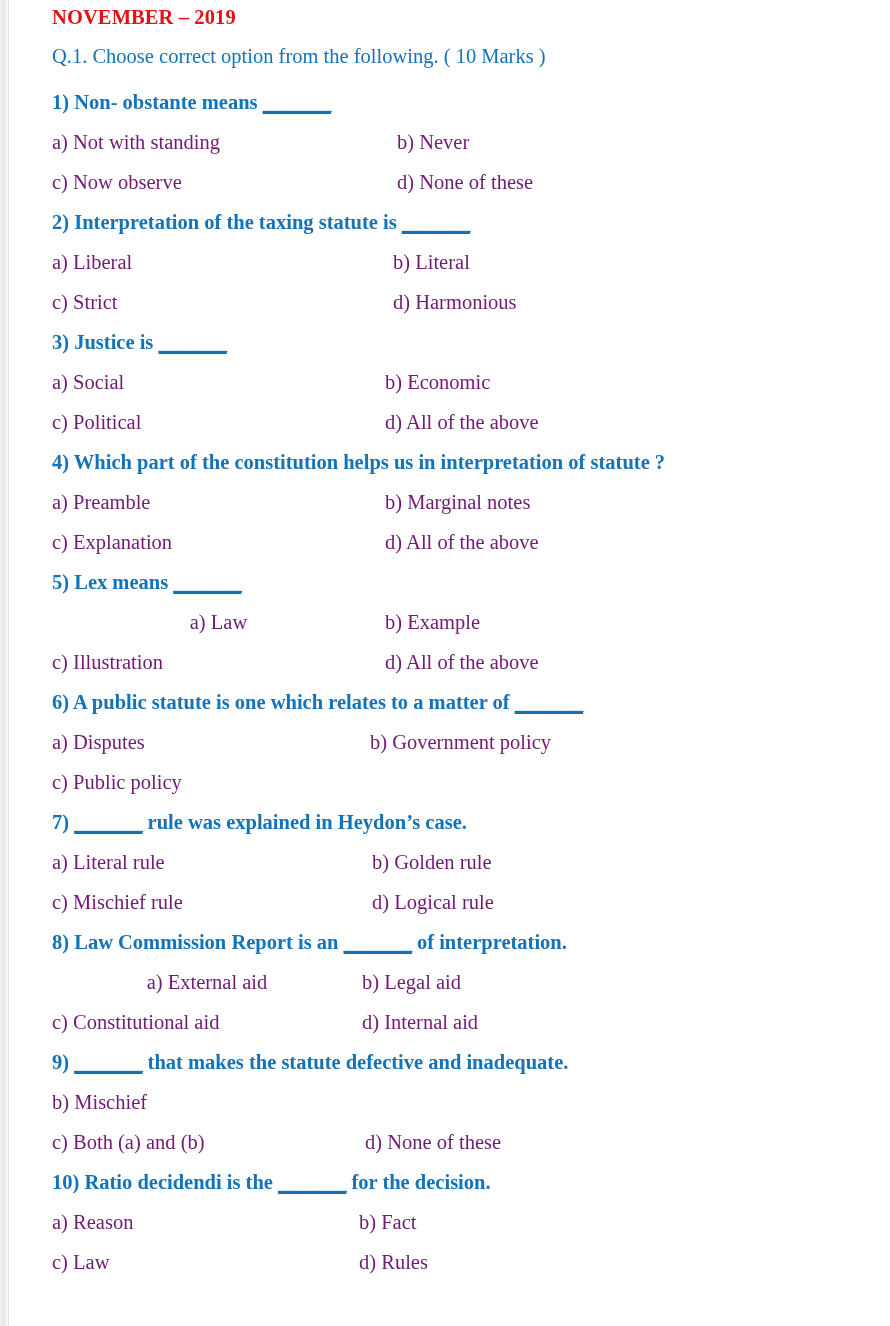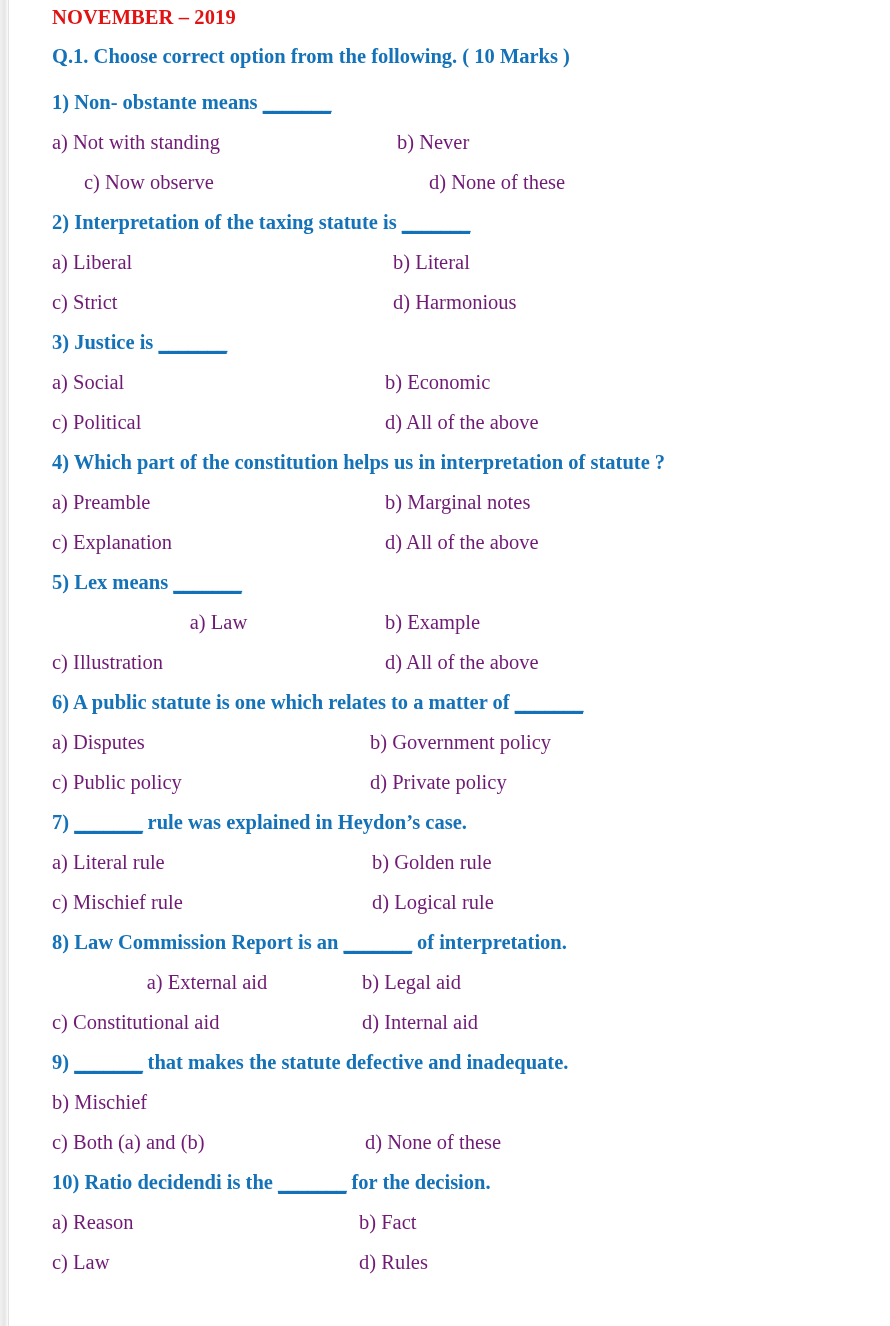--- a/index.html
+++ b/index.html
@@ -55,21 +55,21 @@
     font-weight: bold;
     font-size: 20.5px;
     letter-spacing: .1px;
     line-height: 26px;
     margin: 0 0 13px 0;
     white-space: pre;
   }
 
   .instruction {
     color: #1472b8;
-    font-weight: bold;
+    font-weight: normal;
     font-size: 20.5px;
     line-height: 26px;
     margin: 0 0 13px 0;
     white-space: pre;
   }
 
   .question-block {
     margin: 0 0 0 0;
   }
 
@@ -117,21 +117,21 @@
   <div class="content">
 
     <div class="exam-date">NOVEMBER – 2019</div>
 
     <div class="instruction">Q.1. Choose correct option from the following. ( 10 Marks )</div>
 
     <div id="questions-container">
         <div class="question-block">
           <div class="question-text"><span>1) Non- obstante means </span><span class="blank">_______</span></div>
           <div class="options-row"><span class="opt-left" style="width: 345px; flex: 0 0 345px;">a) Not with standing</span><span class="opt-right">b) Never</span></div>
-          <div class="options-row"><span class="opt-left" style="width: 345px; flex: 0 0 345px; margin-left: 32px;">c) Now observe</span><span class="opt-right">d) None of these</span></div>
+          <div class="options-row"><span class="opt-left" style="width: 345px; flex: 0 0 345px;">c) Now observe</span><span class="opt-right">d) None of these</span></div>
         </div>
         <div class="question-block">
           <div class="question-text"><span>2) Interpretation of the taxing statute is </span><span class="blank">_______</span></div>
           <div class="options-row"><span class="opt-left" style="width: 341px; flex: 0 0 341px;">a) Liberal</span><span class="opt-right">b) Literal</span></div>
           <div class="options-row"><span class="opt-left" style="width: 341px; flex: 0 0 341px;">c) Strict</span><span class="opt-right">d) Harmonious</span></div>
         </div>
         <div class="question-block">
           <div class="question-text"><span>3) Justice is </span><span class="blank">_______</span></div>
           <div class="options-row"><span class="opt-left" style="width: 333px; flex: 0 0 333px;">a) Social</span><span class="opt-right">b) Economic</span></div>
           <div class="options-row"><span class="opt-left" style="width: 333px; flex: 0 0 333px;">c) Political</span><span class="opt-right">d) All of the above</span></div>
@@ -142,21 +142,21 @@
           <div class="options-row"><span class="opt-left" style="width: 333px; flex: 0 0 333px;">c) Explanation</span><span class="opt-right">d) All of the above</span></div>
         </div>
         <div class="question-block">
           <div class="question-text"><span>5) Lex means </span><span class="blank">_______</span></div>
           <div class="options-row"><span class="opt-left" style="width: 333px; flex: 0 0 333px; text-align: center;">a) Law</span><span class="opt-right">b) Example</span></div>
           <div class="options-row"><span class="opt-left" style="width: 333px; flex: 0 0 333px;">c) Illustration</span><span class="opt-right">d) All of the above</span></div>
         </div>
         <div class="question-block">
           <div class="question-text"><span>6) A public statute is one which relates to a matter of </span><span class="blank">_______</span></div>
           <div class="options-row"><span class="opt-left" style="width: 318px; flex: 0 0 318px;">a) Disputes</span><span class="opt-right">b) Government policy</span></div>
-          <div class="options-row"><span class="opt-left" style="width: 318px; flex: 0 0 318px;">c) Public policy</span><span class="opt-right">d) Private policy</span></div>
+          <div class="options-row"><span class="opt-left" style="width: 318px; flex: 0 0 318px;">c) Public policy</span></div>
         </div>
         <div class="question-block">
           <div class="question-text"><span>7) </span><span class="blank">_______</span><span> rule was explained in Heydon’s case.</span></div>
           <div class="options-row"><span class="opt-left" style="width: 320px; flex: 0 0 320px;">a) Literal rule</span><span class="opt-right">b) Golden rule</span></div>
           <div class="options-row"><span class="opt-left" style="width: 320px; flex: 0 0 320px;">c) Mischief rule</span><span class="opt-right">d) Logical rule</span></div>
         </div>
         <div class="question-block">
           <div class="question-text"><span>8) Law Commission Report is an </span><span class="blank">_______</span><span> of interpretation.</span></div>
           <div class="options-row"><span class="opt-left" style="width: 310px; flex: 0 0 310px; text-align: center;">a) External aid</span><span class="opt-right">b) Legal aid</span></div>
           <div class="options-row"><span class="opt-left" style="width: 310px; flex: 0 0 310px;">c) Constitutional aid</span><span class="opt-right">d) Internal aid</span></div>

